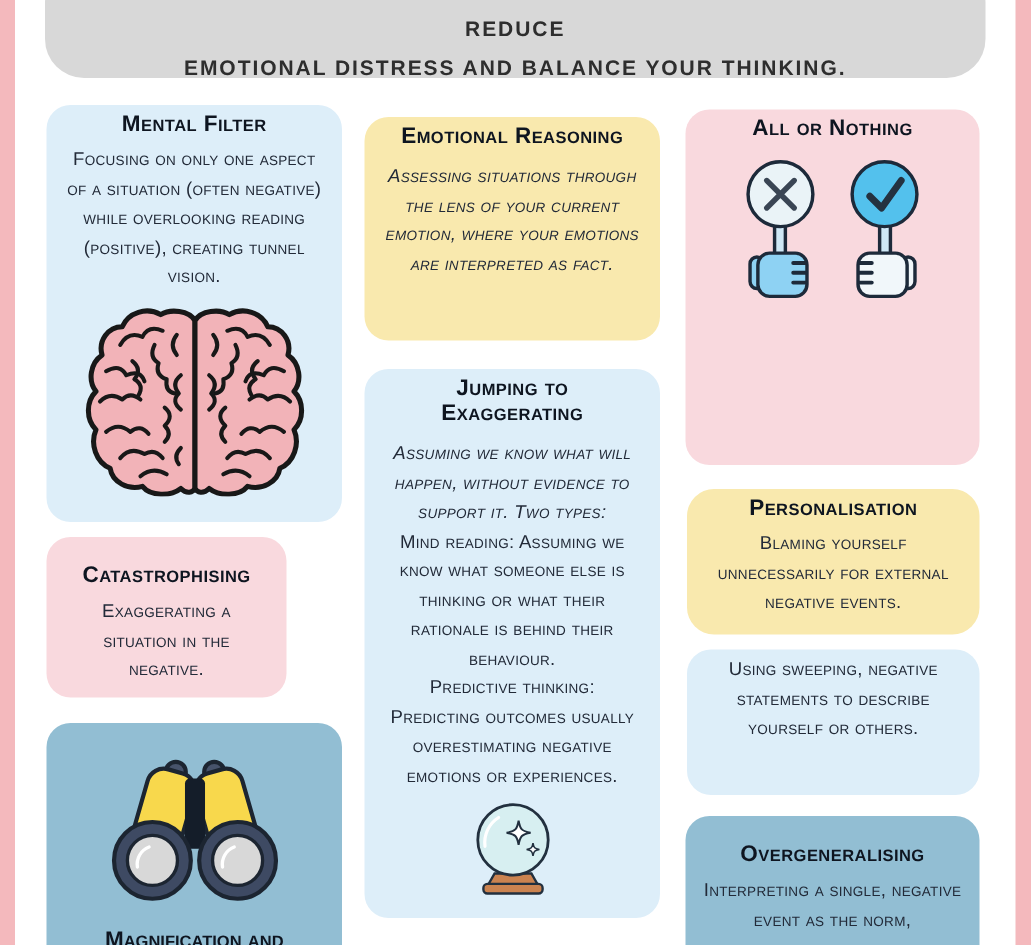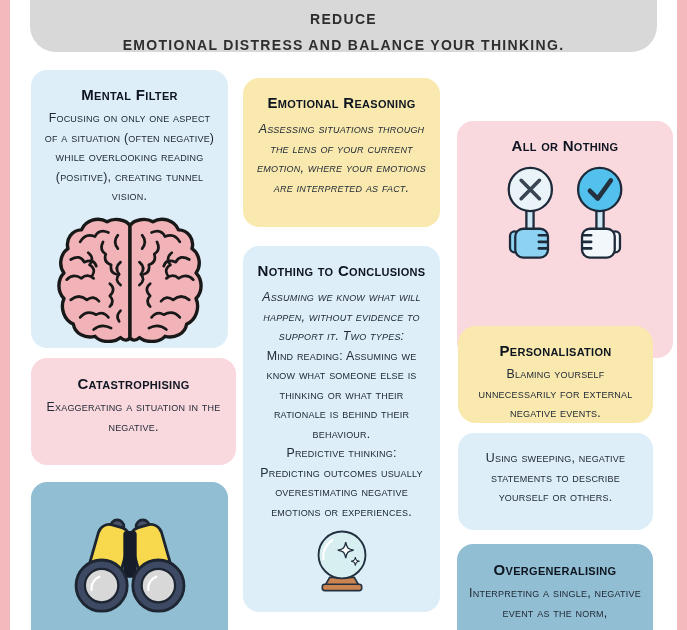--- a/index.html
+++ b/index.html
@@ -15,21 +15,21 @@
     position:absolute;left:30px;width:627px;top:-24px;height:76px;
     background:var(--header_gray,#d8d8d8);border-radius:26px;
     text-align:center;padding-top:4px;box-sizing:border-box;
   }
   .header-line{
     font-size:14px;font-weight:bold;letter-spacing:1.3px;line-height:26px;
     color:#2e2e2e;
   }
   .card{
     position:absolute;border-radius:16px;text-align:center;
-    box-sizing:border-box;padding:16px 12px 8px;overflow:hidden;
+    box-sizing:border-box;padding:4px 12px 8px;overflow:hidden;
     font-variant:small-caps;
   }
   .card.blue{background:var(--card_blue,#ddeef9);}
   .card.pink{background:var(--card_pink,#f9d9de);}
   .card.yellow{background:var(--card_yellow,#f9e9ae);text-align:center;}
   .card.steel{background:var(--card_steel,#92bed3);}
   .card h2{
     margin:0 0 6px;font-size:15px;font-weight:bold;letter-spacing:.3px;
     color:#0e1520;
   }
@@ -86,21 +86,21 @@
             <path d="M150 40 q6 12 -4 18 q4 12 -8 16 q2 12 -8 14"></path>
             <path d="M128 30 q8 10 0 20"></path>
             <path d="M124 70 q10 8 2 18 q8 8 -2 16"></path>
             <path d="M140 102 q-10 8 0 18 q-8 8 0 16"></path>
           </g>
         </g>
       </svg>
     </div>
   </section>
 
-  <section class="card pink" style="left:31px;top:358px;width:205px;height:107px;padding-top:17px;">
+  <section class="card pink" style="left:31px;top:358px;width:160px;height:107px;padding-top:17px;">
     <h2>Catastrophising</h2>
     <p>Exaggerating a situation in the negative.</p>
   </section>
 
   <section class="card steel" style="left:31px;top:482px;width:197px;height:200px;">
     <div class="icon-wrap mt14">
       <svg width="128" height="106" viewBox="0 0 230 190">
         <g stroke="#1c2531" stroke-width="5">
           <circle cx="92" cy="26" r="12" fill="#47536b"></circle>
           <circle cx="138" cy="26" r="12" fill="#47536b"></circle>
@@ -122,37 +122,37 @@
     </div>
     <div class="title-below">Magnification and</div>
   </section>
 
   <section class="card yellow" style="left:243px;top:78px;width:197px;height:149px;">
     <h2>Emotional Reasoning</h2>
     <p class="gap">Assessing situations through the lens of your current emotion, where your emotions are interpreted as fact.</p>
   </section>
 
   <section class="card blue" style="left:243px;top:246px;width:197px;height:366px;">
-    <h2>Nothing to Conclusions</h2>
+    <h2>Jumping to Exaggerating</h2>
     <p class="gap">Assuming we know what will happen, without evidence to support it. Two types:</p>
     <p>Mind reading: Assuming we know what someone else is thinking or what their rationale is behind their behaviour.</p>
     <p>Predictive thinking: Predicting outcomes usually overestimating negative emotions or experiences.</p>
     <div class="icon-wrap" style="margin-top:2px;">
       <svg width="80" height="72" viewBox="0 0 150 135">
         <path d="M52 100 L98 100 L106 114 L44 114 Z" fill="#cb8350" stroke="#22303f" stroke-width="3"></path>
         <rect x="38" y="113" width="74" height="12" rx="5" fill="#cb8350" stroke="#22303f" stroke-width="3"></rect>
         <circle cx="75" cy="58" r="44" fill="#d7eff1" stroke="#22303f" stroke-width="3.5"></circle>
         <path d="M40 66 a37 37 0 0 1 17 -36" stroke="#ffffff" stroke-width="4" fill="none" stroke-linecap="round"></path>
         <path d="M82 34 C84 45 86 47 97 49 C86 51 84 53 82 64 C80 53 78 51 67 49 C78 47 80 45 82 34 Z" fill="#ffffff" stroke="#22303f" stroke-width="2.5"></path>
         <path d="M100 62 C101 68 102 69 108 70 C102 71 101 72 100 78 C99 72 98 71 92 70 C98 69 99 68 100 62 Z" fill="#ffffff" stroke="#22303f" stroke-width="2"></path>
       </svg>
     </div>
   </section>
 
-  <section class="card pink" style="left:457px;top:73px;width:216px;height:237px;margin-top:48px;">
+  <section class="card pink" style="left:457px;top:73px;width:196px;height:237px;">
     <h2>All or Nothing</h2>
     <div class="icon-wrap mt8">
       <svg width="132" height="108" viewBox="0 0 200 165">
         <g stroke="#1d2a3a" stroke-width="3.5">
           <g>
             <rect x="41" y="68" width="11" height="40" rx="3" fill="#cfe8f6"></rect>
             <circle cx="47" cy="42" r="33" fill="#eaf3f7"></circle>
             <path d="M33 28 L61 56 M61 28 L33 56" stroke="#3a4554" stroke-width="5.5" stroke-linecap="round" fill="none"></path>
             <rect x="16" y="106" width="14" height="32" rx="7" fill="#8ed2f3"></rect>
             <rect x="24" y="102" width="50" height="44" rx="12" fill="#8ed2f3"></rect>

